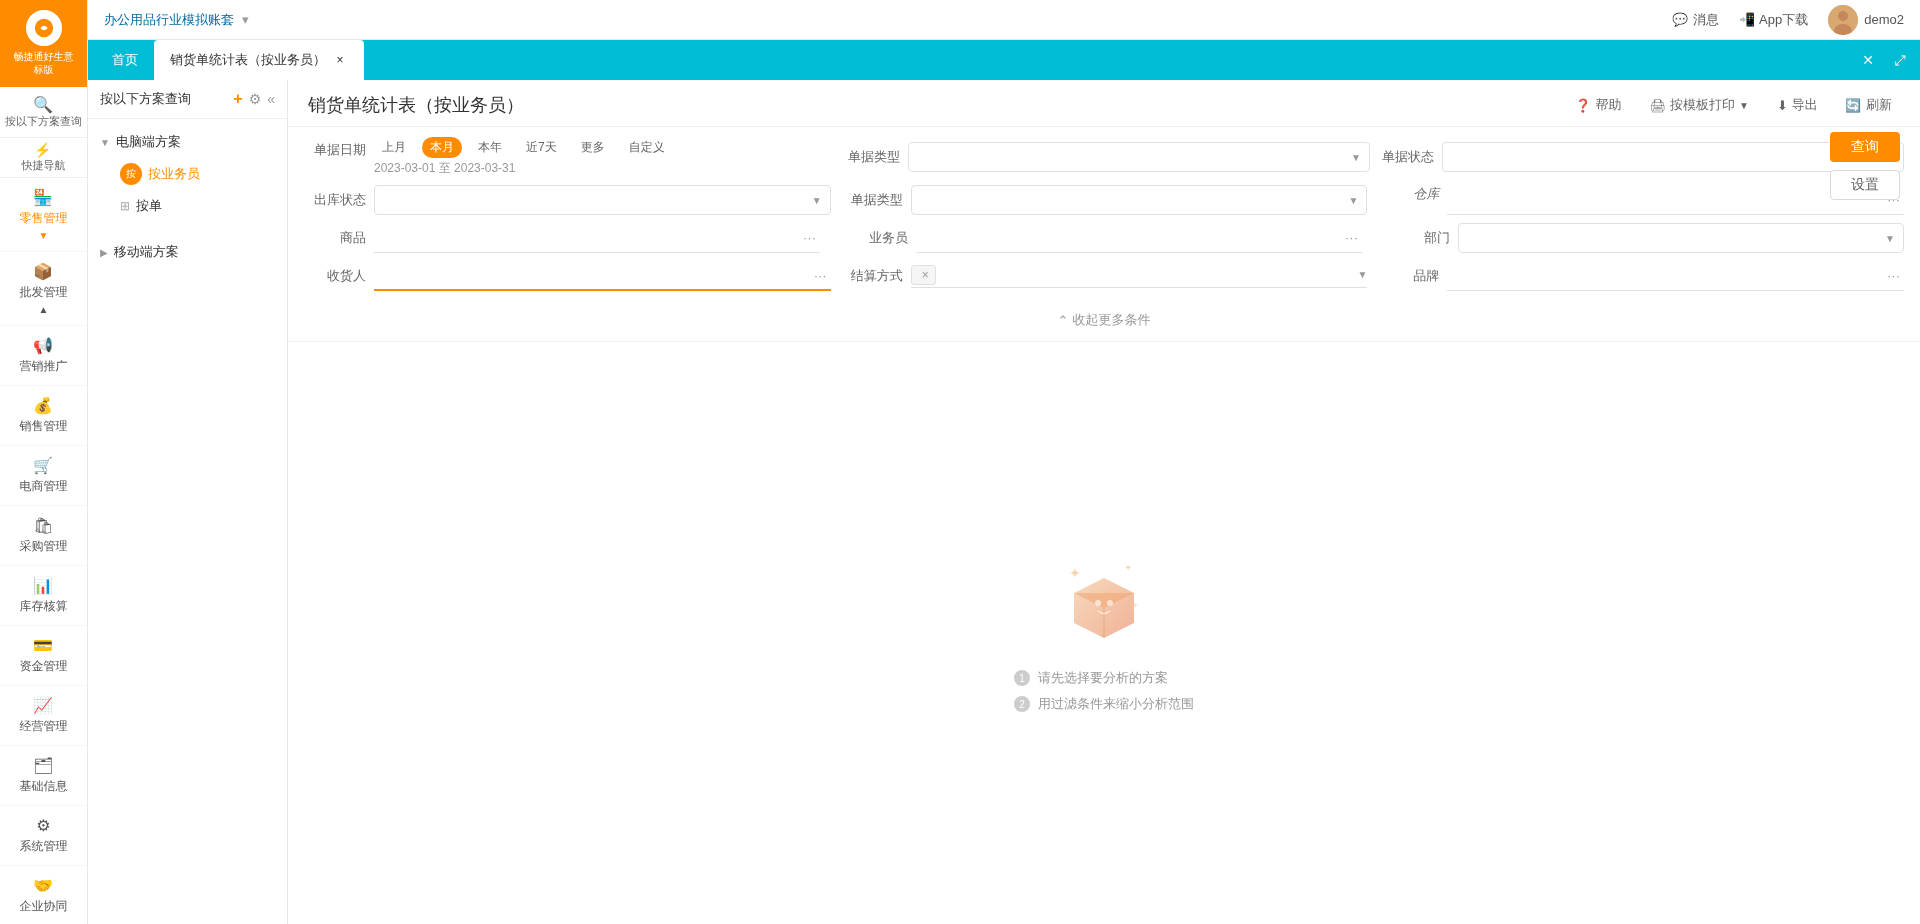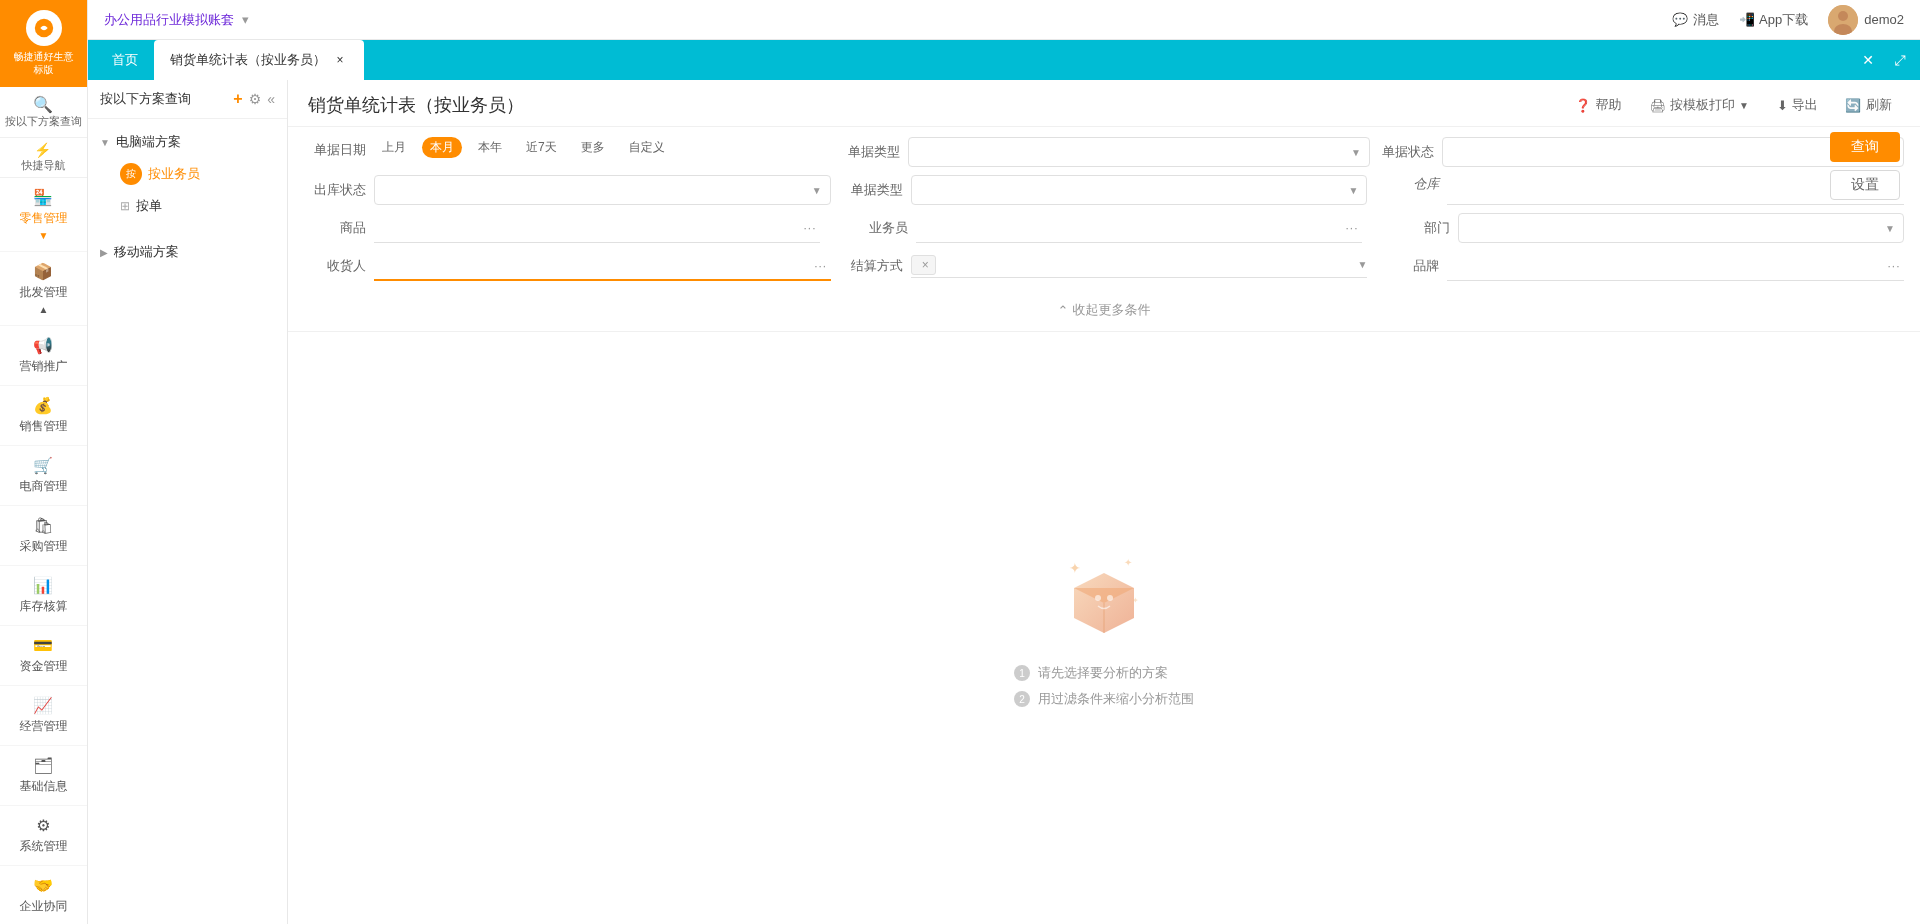--- a/index.html
+++ b/index.html
@@ -499,21 +499,21 @@
     <span class="nav-icon">🤝</span>
     <span>企业协同</span>
   </div>
 
 </div>
 
 <div class="main-area">
 
   <div class="top-header">
     <div class="top-header-left">
-      <span style="color:#6d28d9;">办公用品行业模拟账套</span>
+      <span style="color:#0369a1;">办公用品行业模拟账套</span>
       <span style="cursor:pointer;color:#999;">▾</span>
     </div>
     <div class="top-header-right">
       <div class="msg-btn">
         <span>💬</span>
         <span>消息</span>
       </div>
       <div class="app-btn">
         <span>📲</span>
         <span>App下载</span>
@@ -611,20 +611,21 @@
           <div class="filter-label" style="padding-top:4px;">单据日期</div>
           <div style="flex:1;">
             <div class="date-filter">
               <span class="date-btn">上月</span>
               <span class="date-btn active">本月</span>
               <span class="date-btn">本年</span>
               <span class="date-btn">近7天</span>
               <span class="date-btn">更多</span>
               <span class="date-btn">自定义</span>
             </div>
+            <div class="date-range">2023-03-01 至 2023-03-31</div>
           </div>
         </div>
 
         <div style="display:flex;align-items:center;justify-content:flex-end;">
           <div class="filter-label">单据类型</div>
           <div style="flex:1;">
             <div class="select-box">
               <span></span>
               <span style="color:#999;font-size:10px;">▼</span>
             </div>

